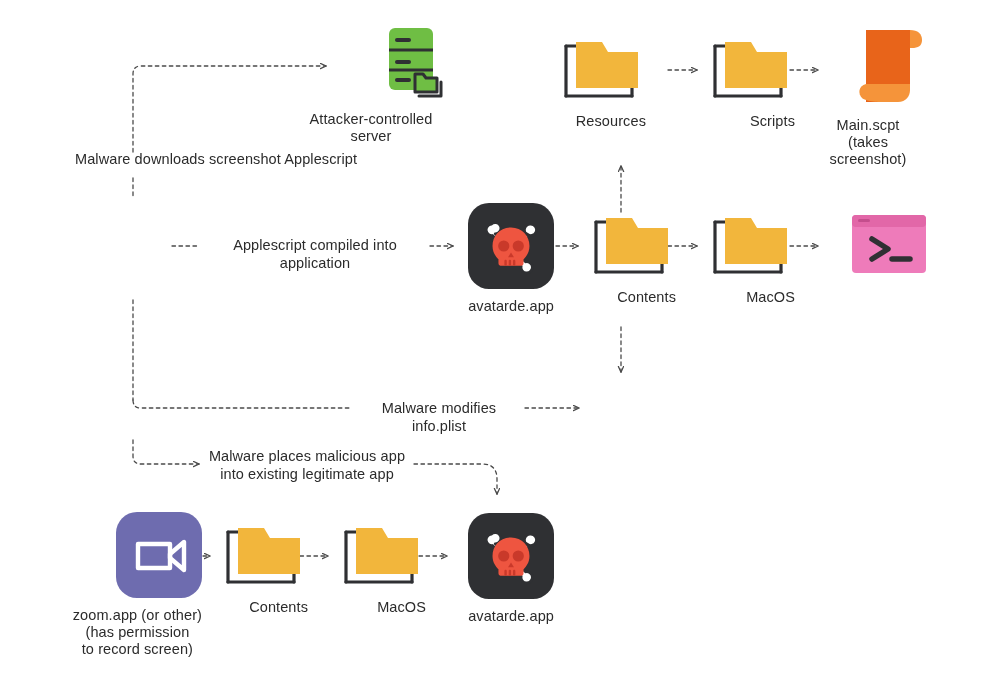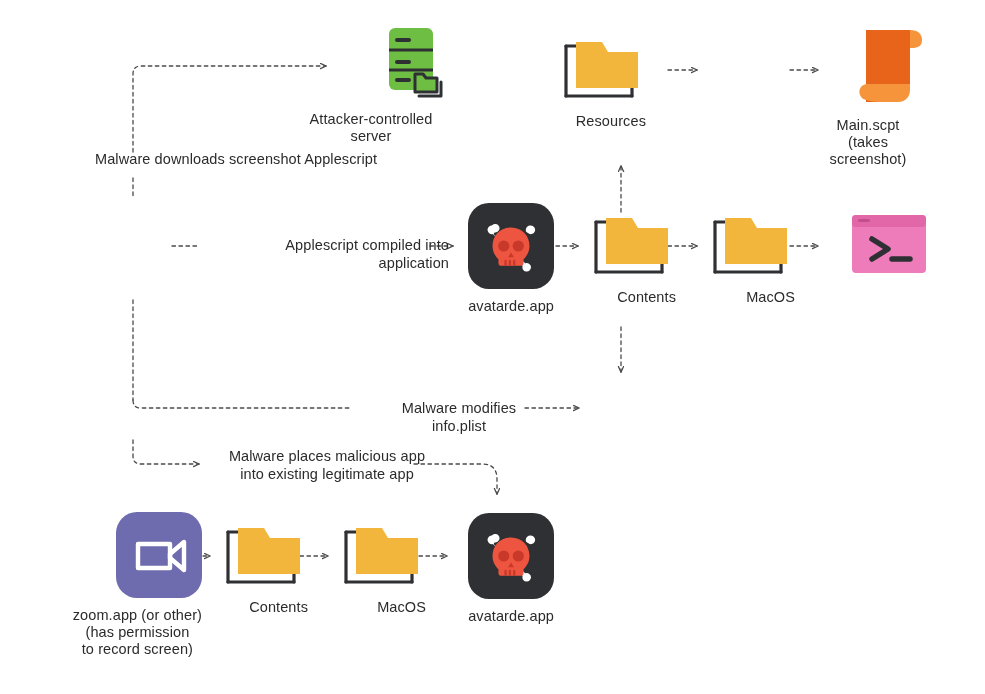--- a/index.html
+++ b/index.html
@@ -41,21 +41,20 @@
     position: relative;
   }
   .flow-text {
     position: absolute;
     font-size: 14.5px;
     line-height: 17.5px;
     color: #2b2b2b;
     text-align: center;
     white-space: pre-line;
     letter-spacing: 0.1px;
-    margin-left: 20px;
   }
   svg.icon { display: block; overflow: visible; }
 </style>
 </head>
 <body>
 
 <div id="diagram">
 
   <svg width="985" height="694" style="position:absolute;left:0;top:0;">
     <defs>
@@ -96,21 +95,21 @@
       <path d="M414,464 L482,464 Q497,464 497,479 L497,494" marker-end="url(#arrowhead)"></path>
 
       <path d="M182,556 L210,556" marker-end="url(#arrowhead)"></path>
       <path d="M300,556 L328,556" marker-end="url(#arrowhead)"></path>
       <path d="M419,556 L447,556" marker-end="url(#arrowhead)"></path>
     </g>
   </svg>
 
   <div class="flow-text" style="left:75px; top:151px; width:340px; text-align:left;">Malware downloads screenshot Applescript</div>
 
-  <div class="flow-text" style="left:201px; top:237px; width:228px;text-align:right;">Applescript compiled into application</div>
+  <div class="flow-text" style="left:201px; top:237px; width:228px;">Applescript compiled into application</div>
 
   <div class="flow-text" style="left:356px; top:400px; width:166px;">Malware modifies info.plist</div>
 
   <div class="flow-text" style="left:207px; top:448px; width:200px;">Malware places malicious app
 into existing legitimate app</div>
 
   <div class="node" style="left:291px; top:22px; width:160px;">
     <div class="icon-box">
       <svg class="icon" width="80" height="80" viewBox="0 0 80 80">
         <rect x="18" y="6" width="44" height="62" rx="6" fill="#6FBE44"></rect>
@@ -161,20 +160,32 @@
         <path d="M12,66 L12,16" fill="none" stroke="#2F3033" stroke-width="3.2" stroke-linecap="round"></path>
         <path d="M12,16 L24,16" fill="none" stroke="#2F3033" stroke-width="3.2" stroke-linecap="round"></path>
         <path d="M12,66 L78,66" fill="none" stroke="#2F3033" stroke-width="3.2" stroke-linecap="round"></path>
         <path d="M78,66 L78,58" fill="none" stroke="#2F3033" stroke-width="3.2" stroke-linecap="round"></path>
         <path d="M22,12 L48,12 L54,22 L84,22 L84,58 L22,58 Z" fill="#F2B63C"></path>
       </svg>
     </div>
     <div class="node-label">Resources</div>
   </div>
 
+  <div class="node" style="left:685px; top:30px; width:110px;">
+    <div class="icon-box">
+      <svg class="icon" width="92" height="74" viewBox="0 0 92 74">
+        <path d="M12,66 L12,16" fill="none" stroke="#2F3033" stroke-width="3.2" stroke-linecap="round"></path>
+        <path d="M12,16 L24,16" fill="none" stroke="#2F3033" stroke-width="3.2" stroke-linecap="round"></path>
+        <path d="M12,66 L78,66" fill="none" stroke="#2F3033" stroke-width="3.2" stroke-linecap="round"></path>
+        <path d="M78,66 L78,58" fill="none" stroke="#2F3033" stroke-width="3.2" stroke-linecap="round"></path>
+        <path d="M22,12 L48,12 L54,22 L84,22 L84,58 L22,58 Z" fill="#F2B63C"></path>
+      </svg>
+    </div>
+    <div class="node-label">Scripts</div>
+  </div>
 
   <div class="node" style="left:808px; top:22px; width:120px;">
     <div class="icon-box">
       <svg class="icon" width="80" height="86" viewBox="0 0 80 86">
         <path d="M18,8 L62,8 L62,62 L34,62 L34,80 L18,80 Z" fill="#E8641A"></path>
         <path d="M62,8 C70,8 74,12 74,18 C74,24 70,26 64,26 L62,26 Z" fill="#F5943A"></path>
         <path d="M34,62 L34,80 C34,80 18,80 14,76 C10,72 10,64 18,62 Z" fill="#F5943A"></path>
         <path d="M34,62 L62,62 L62,68 C62,74 58,80 50,80 L34,80 Z" fill="#F5943A"></path>
       </svg>
     </div>

